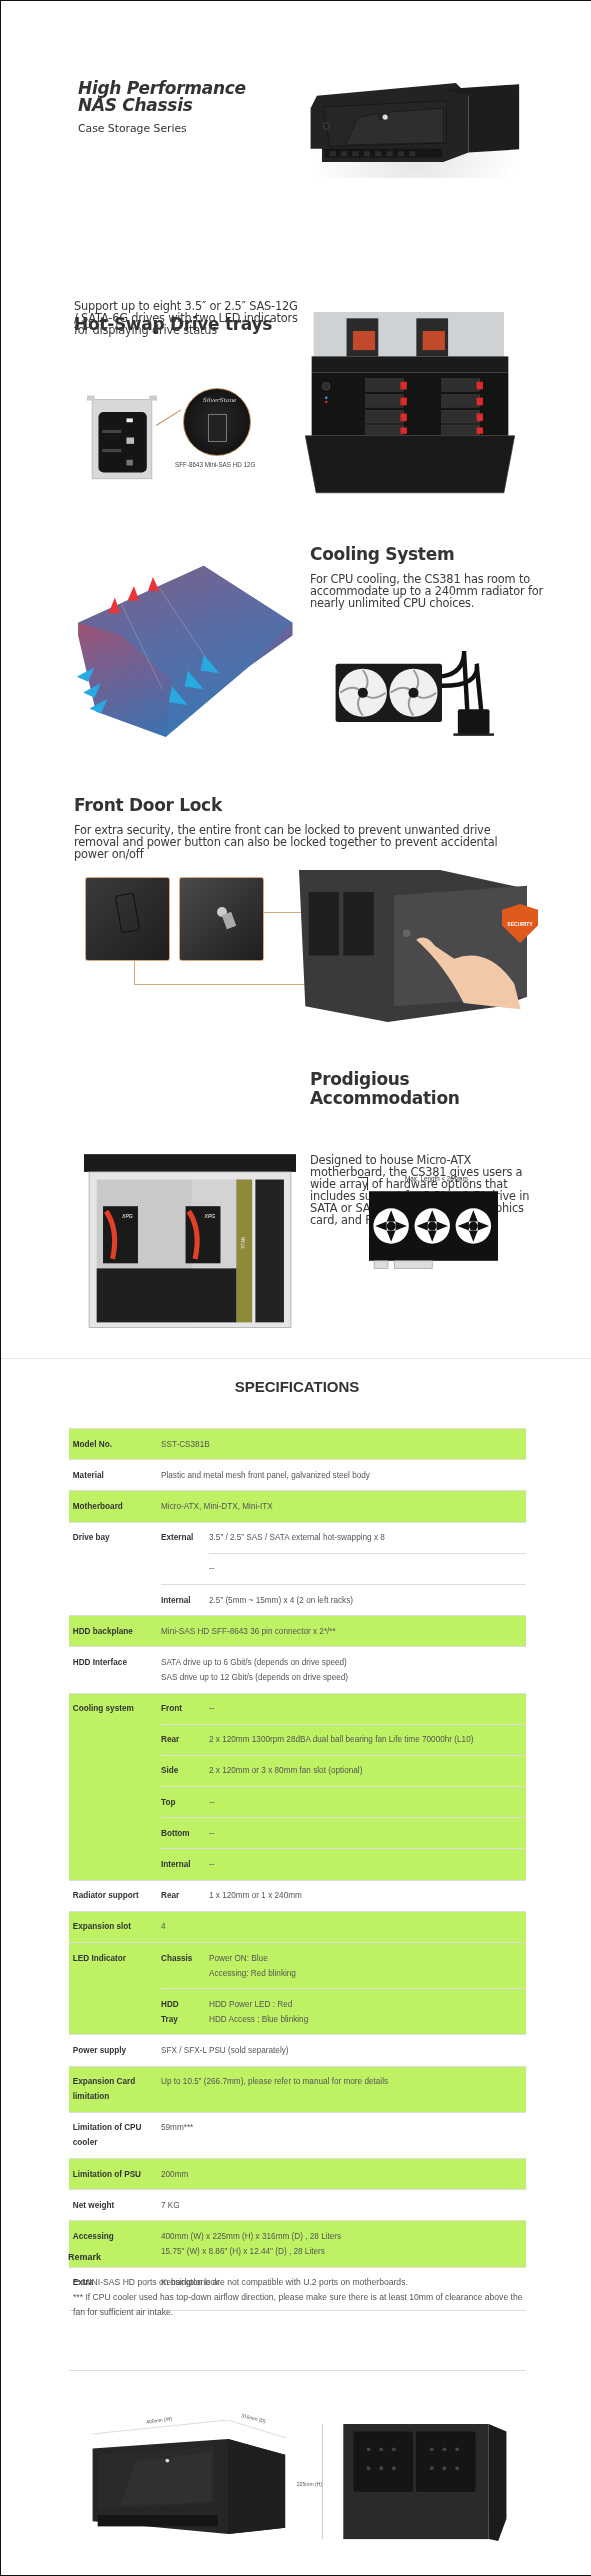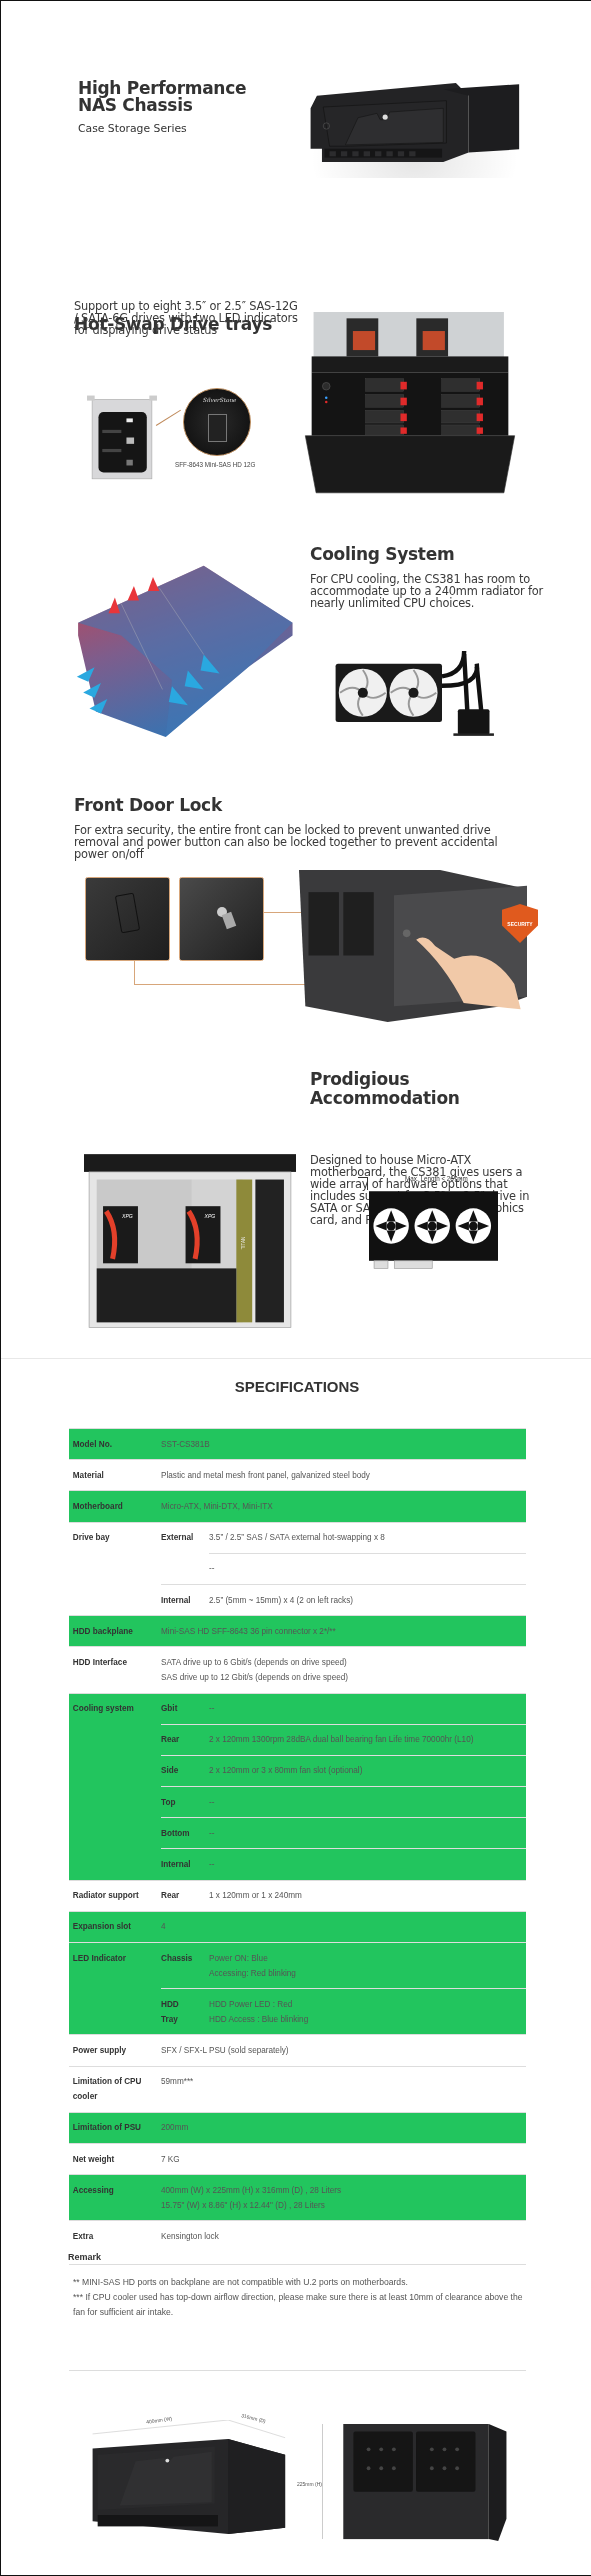--- a/index.html
+++ b/index.html
@@ -8,37 +8,37 @@
   .abs { position: absolute; }
   h1.feat { font-family: "DejaVu Sans", sans-serif; font-weight: bold; color: #333; font-size: 17px; line-height: 17px; letter-spacing: -0.3px; }
   p.feat { font-family: "DejaVu Sans", sans-serif; color: #3a3a3a; font-size: 11.4px; line-height: 12px; letter-spacing: -0.2px; }
   .sub { font-size: 10.8px; color: #333; }
 
   
   .spec-heading { font-family: "Liberation Sans", sans-serif; font-size: 15px; color: #333; letter-spacing: 0; left: 0; width: 592px; text-align: center; top: 1377px; }
   .sep { left: 0; width: 590px; height: 0.6px; background: #e8e8e8; }
   table.spec { position: absolute; left: 68px; top: 1427px; width: 457px; border-collapse: collapse; font-family: "Liberation Sans", sans-serif; font-size: 8.2px; color: #555; }
   table.spec > tbody > tr { border-top: 0.6px solid #ddd; }
-  table.spec > tbody > tr.shade { background: #22c55e; }
+  table.spec > tbody > tr.shade { background: #bef264; }
   table.spec td { vertical-align: top; }
   td.k { width: 92px; padding: 7.6px 0 0 3.8px; font-weight: bold; color: #333; line-height: 15px; }
   td.v { padding: 7.6px 0 7.6px 0; line-height: 15px; }
   .sub-row { display: flex; border-top: 0.6px solid #ddd; }
   .sub-row:first-child { border-top: none; }
   .sub-row .sk { width: 48px; font-weight: bold; color: #333; padding: 7.6px 0 7.6px 0; line-height: 15px; flex: none; }
   .sub-row .sv { padding: 7.6px 0 7.6px 0; line-height: 15px; flex: 1; }
   td.nest { padding: 0; }
   .remark-title { left: 67px; top: 2251px; font-family: "Liberation Sans", sans-serif; font-weight: bold; font-size: 9px; color: #333; }
   .remarks { left: 72px; top: 2274px; width: 457px; font-family: "Liberation Sans", sans-serif; font-size: 8.6px; color: #555; line-height: 15px; }
 </style>
 </head>
 <body>
 
 <section>
-  <h1 class="feat abs" style="left:77px;top:79px;">
+  <h1 class="feat abs" style="left:77px;top:79px;font-style:italic;">
     <span>High Performance</span><br>
     <span>NAS Chassis</span>
   </h1>
   <div class="abs sub" style="left:77px;top:121px;">Case Storage Series</div>
 
   <div class="abs" style="left:309px;top:82px;width:209px;height:95px;background:radial-gradient(ellipse at 50% 80%,rgba(0,0,0,0.10),rgba(0,0,0,0) 70%);"></div>
   <div class="abs" style="left:309px;top:82px;width:211px;height:79px;">
     <svg width="211" height="79" viewBox="0 0 332 125">
       <polygon points="0,40 0,104 18,104 18,125 210,125 250,110 250,20 230,0 10,20" fill="#232325"></polygon>
       <polygon points="210,10 330,2 330,105 250,110 250,20" fill="#1d1d1f"></polygon>
@@ -299,21 +299,21 @@
       <td class="k">HDD Interface</td>
       <td class="v">
         <div>SATA drive up to 6 Gbit/s (depends on drive speed)</div>
         <div>SAS drive up to 12 Gbit/s (depends on drive speed)</div>
       </td>
     </tr>
     <tr class="shade">
       <td class="k">Cooling system</td>
       <td class="nest">
         <div class="sub-row">
-            <div class="sk">Gbit</div>
+            <div class="sk">Front</div>
             <div class="sv">--</div>
           </div>
         <div class="sub-row">
             <div class="sk">Rear</div>
             <div class="sv">2 x 120mm 1300rpm 28dBA dual ball bearing fan Life time 70000hr (L10)</div>
           </div>
         <div class="sub-row">
             <div class="sk">Side</div>
             <div class="sv">2 x 120mm or 3 x 80mm fan slot (optional)</div>
           </div>
@@ -359,20 +359,24 @@
           <div class="sv">
             <div>HDD Power LED : Red</div>
             <div>HDD Access : Blue blinking</div>
           </div>
         </div>
       </td>
     </tr>
     <tr>
       <td class="k">Power supply</td>
       <td class="v">SFX / SFX-L PSU (sold separately)</td>
+    </tr>
+    <tr class="shade">
+      <td class="k" style="padding-bottom:7.6px;">Expansion Card limitation</td>
+      <td class="v">Up to 10.5” (266.7mm), please refer to manual for more details</td>
     </tr>
     <tr>
       <td class="k" style="padding-bottom:7.6px;">Limitation of CPU cooler</td>
       <td class="v">59mm***</td>
     </tr>
     <tr class="shade">
       <td class="k">Limitation of PSU</td>
       <td class="v">200mm</td>
     </tr>
     <tr>

